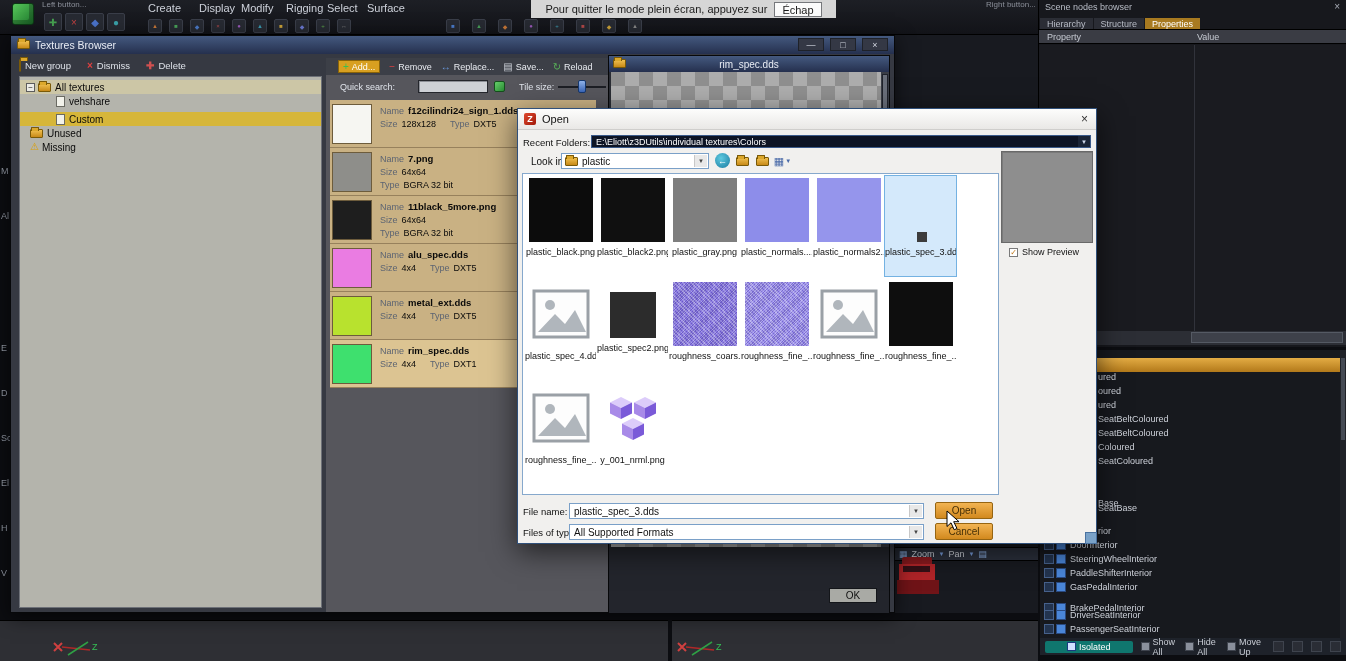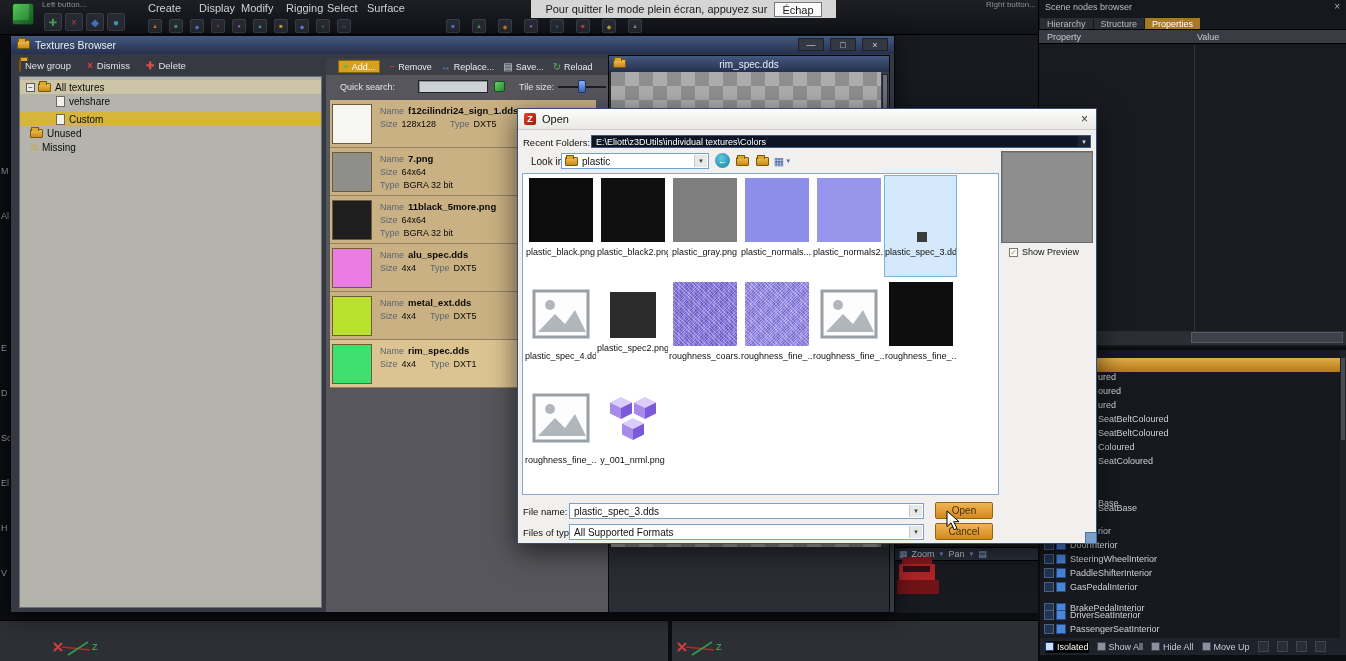--- a/index.html
+++ b/index.html
@@ -131,21 +131,21 @@
   .node-row.full{padding-left:4px}
   .nico1{width:10px;height:10px;background:#23344f;border:1px solid #46618c;margin-right:2px;flex:none}
   .nico2{width:10px;height:10px;background:#4a86d8;border:1px solid #2a4a80;margin-right:4px;flex:none}
   #node-scroll{position:absolute;left:1340px;top:350px;width:6px;height:288px;background:#202228;z-index:6}
   #node-scroll-thumb{position:absolute;left:1px;top:8px;width:4px;height:82px;background:#454a54}
 
   
   #br-bar{position:absolute;left:1040px;top:638px;width:306px;height:17px;background:#1e222a;
     display:flex;align-items:center;gap:8px;padding:0 5px;font-size:9px;color:#c8ccd4;z-index:6}
   .br-btn{display:flex;align-items:center;gap:3px}
-  .br-btn.primary{background:#000000;color:#fff;border-radius:2px;padding:1px 0}
+  .br-btn.primary{background:#0f766e;color:#fff;border-radius:2px;padding:1px 22px}
   .br-ico{width:9px;height:9px;background:#8a909c;border:1px solid #3f444e;flex:none}
   .br-btn.primary .br-ico{background:#cfe0ff;border-color:#1a3a80}
   .br-tail{width:11px;height:11px;background:#2a2d35;border:1px solid #3f444e;flex:none}
 
   
   .viewport{position:absolute;top:620px;height:41px;background:#2e2f34;border-top:1px solid #000}
   #vp-left{left:0;width:668px}
   #vp-right{left:672px;width:366px}
   .gizmo{position:absolute;top:637px;width:58px;height:22px}
 
@@ -414,20 +414,23 @@
 
   <div id="viewer">
     <div id="v-title">
       <span class="folder-ico"></span>
       <span id="v-title-text">rim_spec.dds</span>
     </div>
     <div id="v-checker"></div>
     <div id="v-scroll">
       <div id="v-scroll-thumb"></div>
     </div>
+    <div id="v-bottom">
+      <div id="ok-btn">OK</div>
+    </div>
   </div>
 
   <div id="sliver">
     <div id="zoom-bar">
       <span class="zb-ico">▦</span>
       <span>Zoom</span>
       <span class="zb-caret">▼</span>
       <span>Pan</span>
       <span class="zb-caret">▼</span>
       <span class="zb-ico">▤</span>

